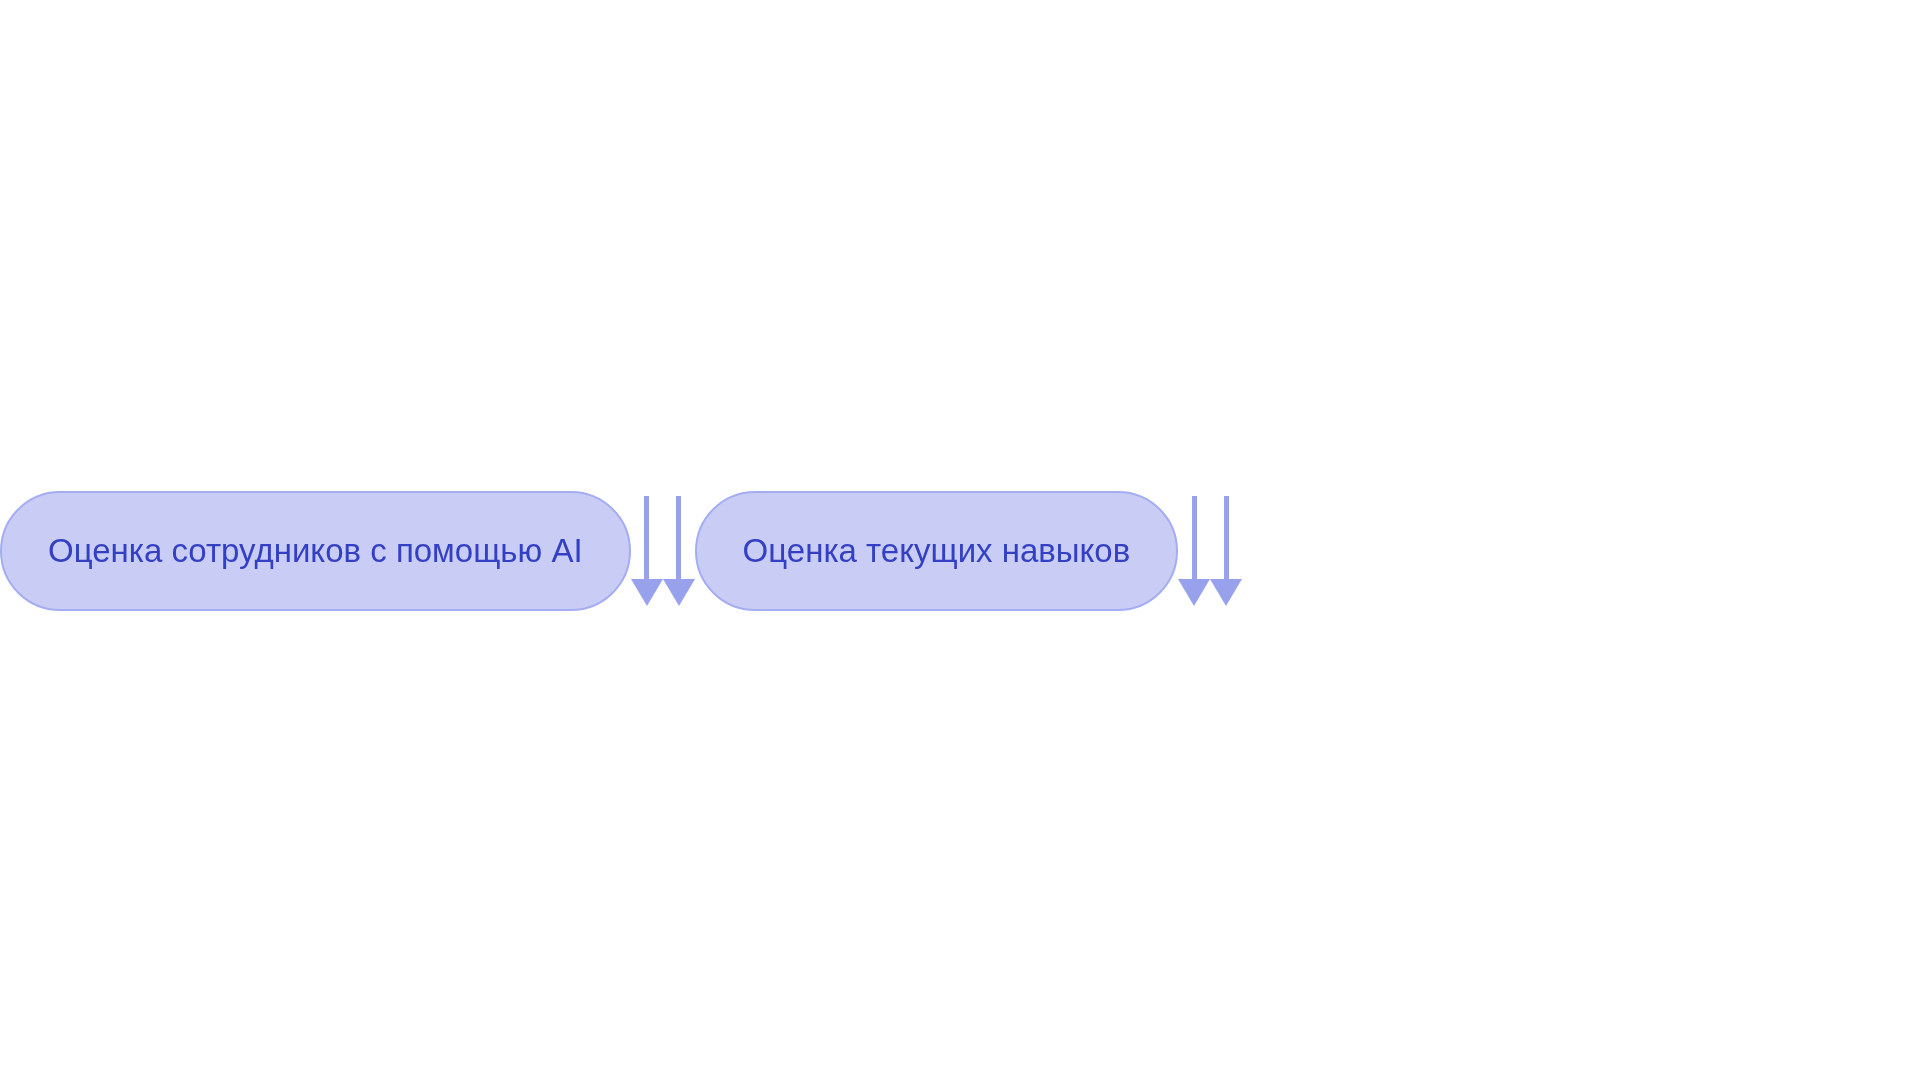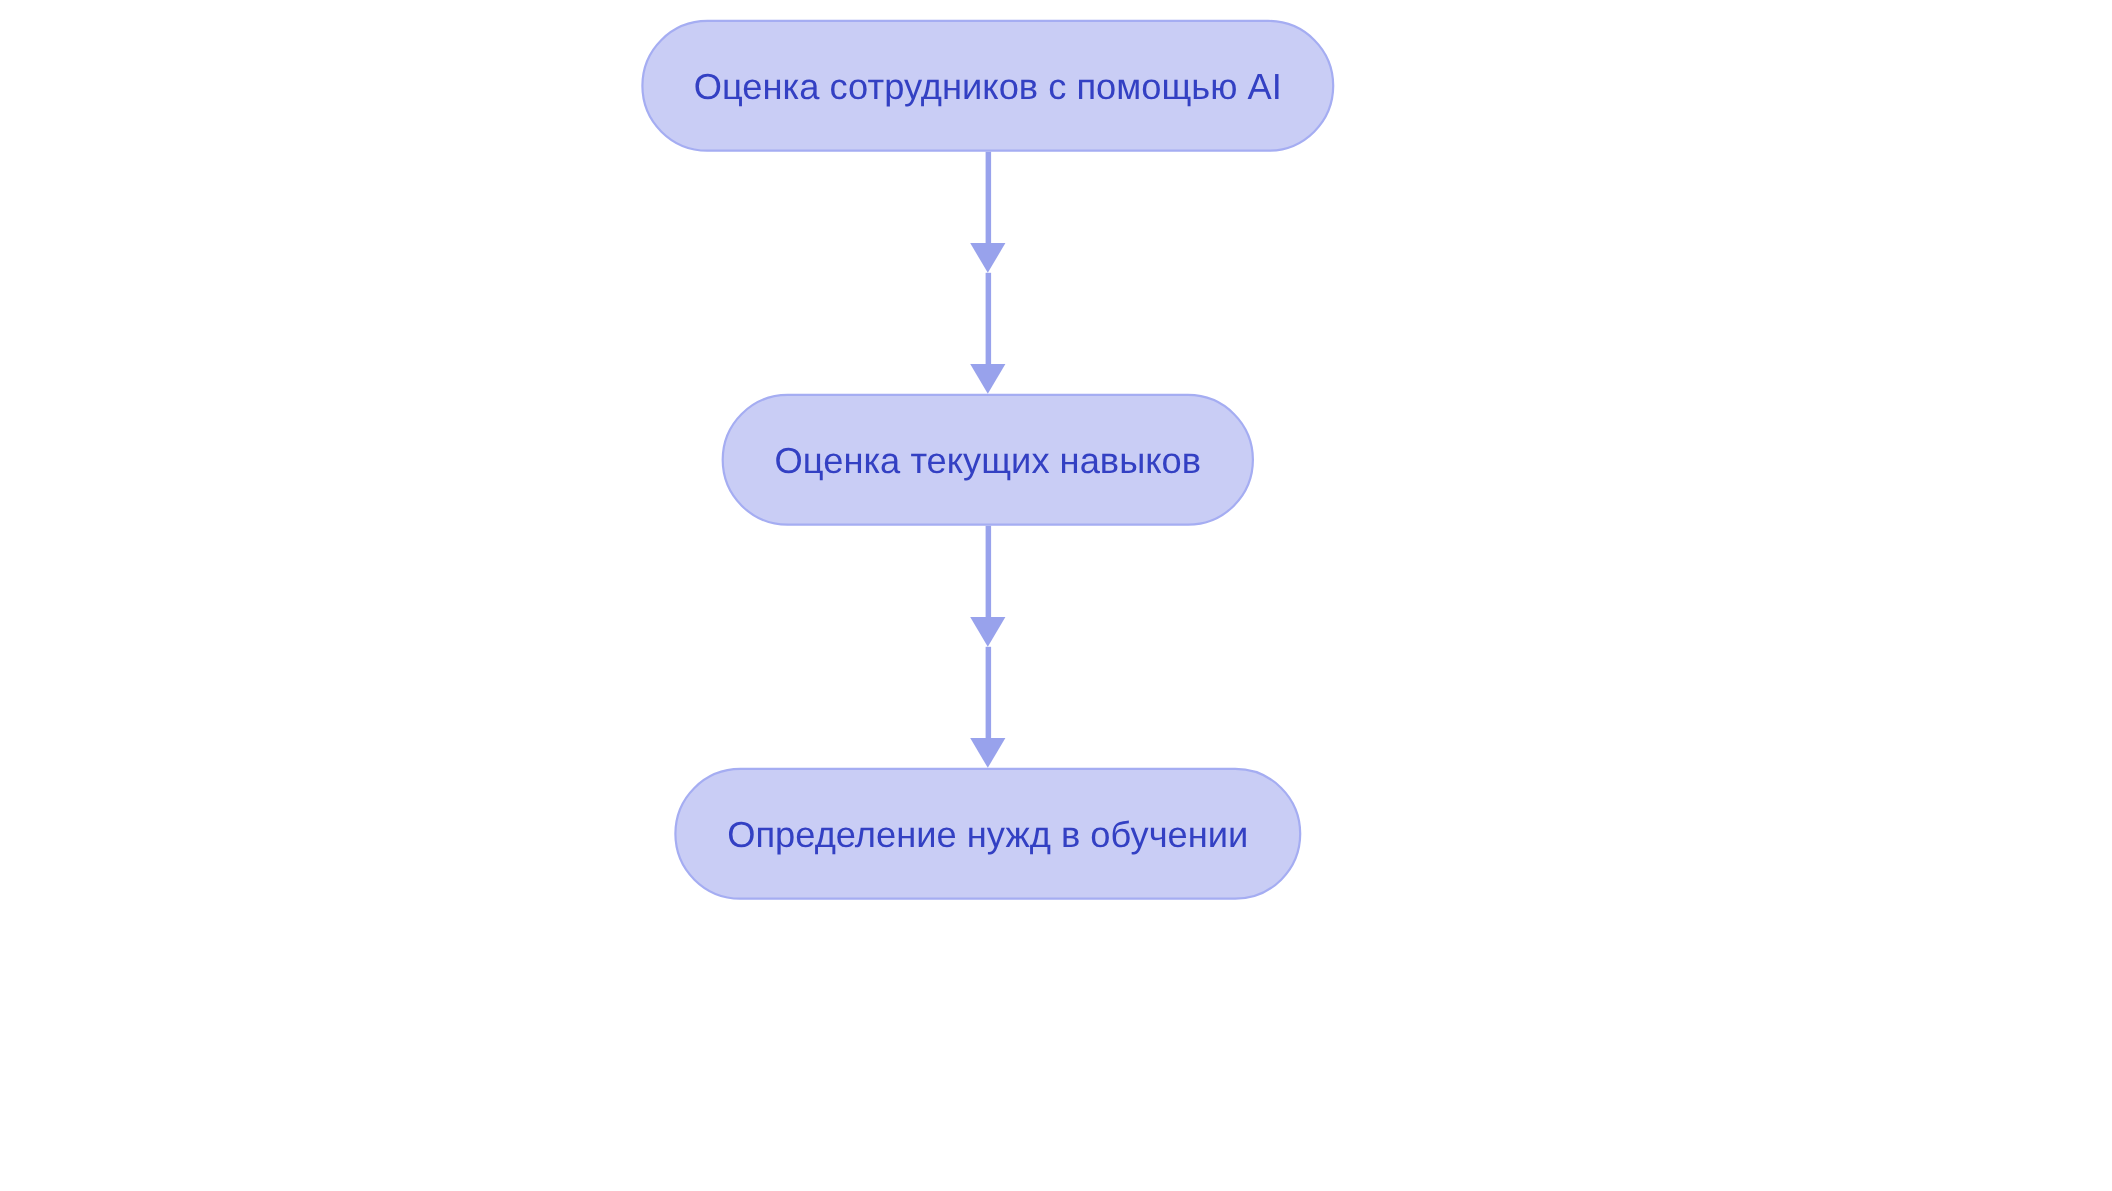--- a/index.html
+++ b/index.html
@@ -15,21 +15,21 @@
     background: var(--background);
     font-family: "Liberation Sans", "DejaVu Sans", sans-serif;
   }
   .canvas {
     position: relative;
     width: 1796px;
     height: 1083px;
     background: var(--background);
     overflow: hidden;
     display: flex;
-    flex-direction: column;
+    flex-direction: row;
     align-items: center;
     padding-top: 18px;
   }
   .node {
     height: 120px;
     min-height: 120px;
     padding: 0 46px;
     border-radius: 60px;
     background: var(--node-fill);
     border: 2px solid var(--node-border);
@@ -91,17 +91,14 @@
     <div class="connector-line"></div>
     <div class="connector-head"></div>
   </div>
 
 
   <div class="connector">
     <div class="connector-line"></div>
     <div class="connector-head"></div>
   </div>
 
-  <div class="node">
-    <span class="node-label">Определение нужд в обучении</span>
-  </div>
 
 </div>
 
 </body></html>

